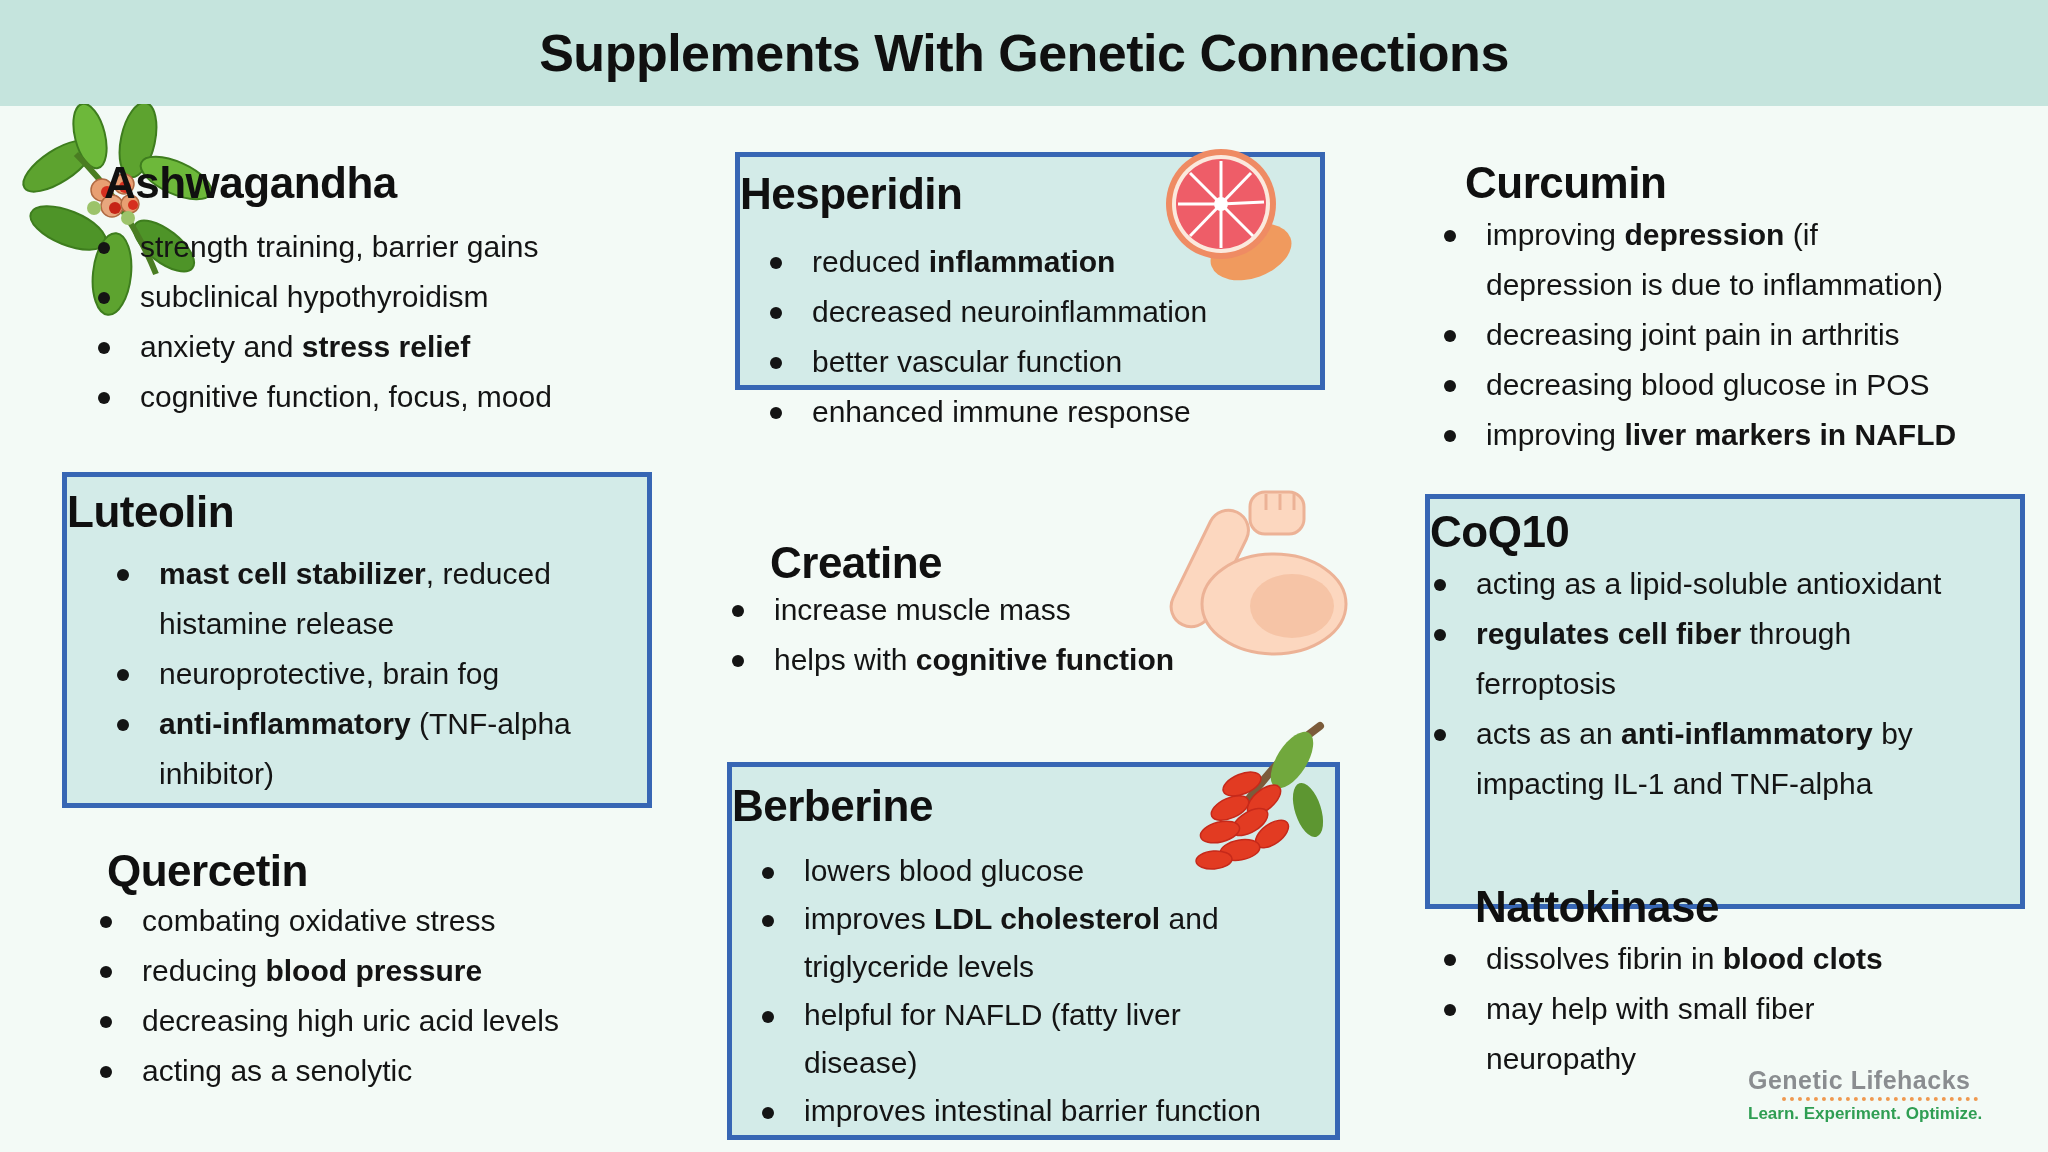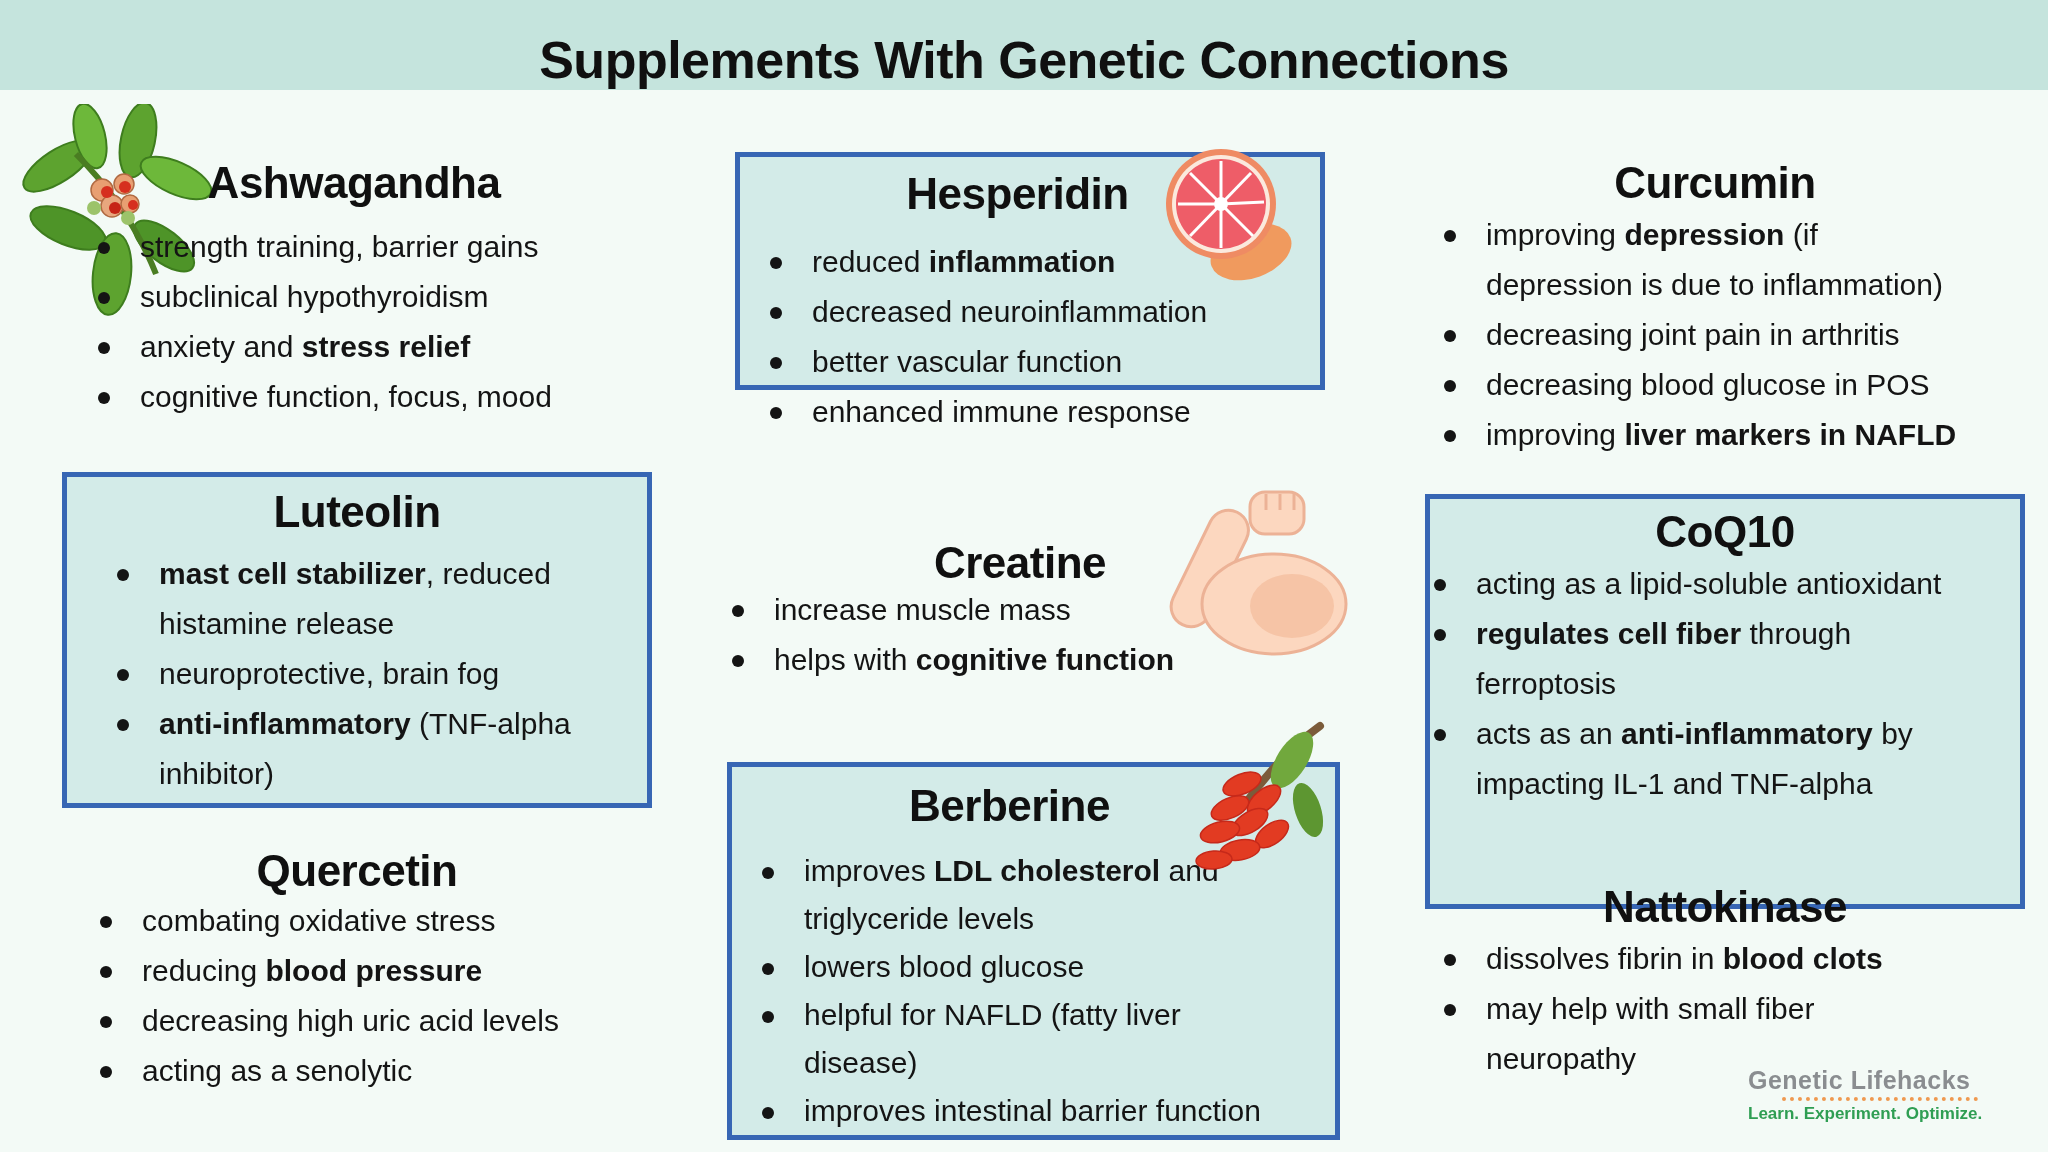--- a/index.html
+++ b/index.html
@@ -3,25 +3,25 @@
 <meta charset="utf-8">
 <style>
   :root{
     --header_bg:#c5e4dd; --box_bg:#d3ebe8; --box_border:#3766b4; --page_bg:#f3faf6;
     --text:#141414; --logo_gray:#8a8d90; --logo_green:#2f9e53; --logo_dots:#ef9950;
   }
   *{box-sizing:border-box;margin:0;padding:0}
   body{background:#888;font-family:"Liberation Sans","DejaVu Sans",sans-serif}
   #canvas{position:relative;width:2048px;height:1152px;background:var(--page_bg);overflow:hidden}
 
-  .header{position:absolute;left:0;top:0;width:2048px;height:90px;background:var(--header_bg);
-          display:flex;align-items:flex-end;justify-content:center}
+  .header{position:absolute;left:0;top:0;width:2048px;height:106px;background:var(--header_bg);
+          display:flex;align-items:center;justify-content:center}
   .header h1{font-size:52px;font-weight:700;color:#101010;letter-spacing:-.5px}
 
-  .sec-title{position:absolute;font-size:44px;font-weight:700;color:#101010;text-align:center;letter-spacing:-.5px;white-space:nowrap}
+  .sec-title{position:absolute;font-size:44px;font-weight:700;color:#101010;letter-spacing:-.5px;white-space:nowrap}
 
   .box{position:absolute;background:var(--box_bg);border:5px solid var(--box_border)}
   .box .sec-title{position:absolute;left:0;width:100%}
   .box .title-narrow{width:555px}
 
   ul.bullets{position:absolute;list-style:none;font-size:30px;line-height:50px;color:var(--text)}
   ul.bullets li{position:relative;padding-left:44px}
   ul.bullets li::before{content:"";position:absolute;left:2px;top:20px;width:12px;height:12px;
                         border-radius:50%;background:var(--text)}
   ul.bullets .line{white-space:nowrap}
@@ -171,25 +171,25 @@
     <rect x="108" y="6" width="54" height="42" rx="15" fill="#fcd7bf" stroke="#ecb296" stroke-width="3"></rect>
     <line x1="124" y1="8" x2="124" y2="24" stroke="#ecb296" stroke-width="3"></line>
     <line x1="138" y1="8" x2="138" y2="24" stroke="#ecb296" stroke-width="3"></line>
     <line x1="152" y1="8" x2="152" y2="24" stroke="#ecb296" stroke-width="3"></line>
   </svg>
 
   <div class="box" style="left:727px;top:762px;width:613px;height:378px">
     <div class="sec-title title-narrow" style="top:14px">Berberine</div>
     <ul class="bullets tight" style="left:28px;top:80px;width:560px">
         <li>
+          <div class="line"><span>lowers blood glucose</span></div>
+        </li>
+        <li>
           <div class="line"><span>improves </span><b>LDL cholesterol</b><span> and</span></div>
           <div class="line"><span>triglyceride levels</span></div>
-        </li>
-        <li>
-          <div class="line"><span>lowers blood glucose</span></div>
         </li>
         <li>
           <div class="line"><span>helpful for NAFLD (fatty liver</span></div>
           <div class="line"><span>disease)</span></div>
         </li>
         <li>
           <div class="line"><span>improves intestinal barrier function</span></div>
         </li>
       </ul>
   </div>

